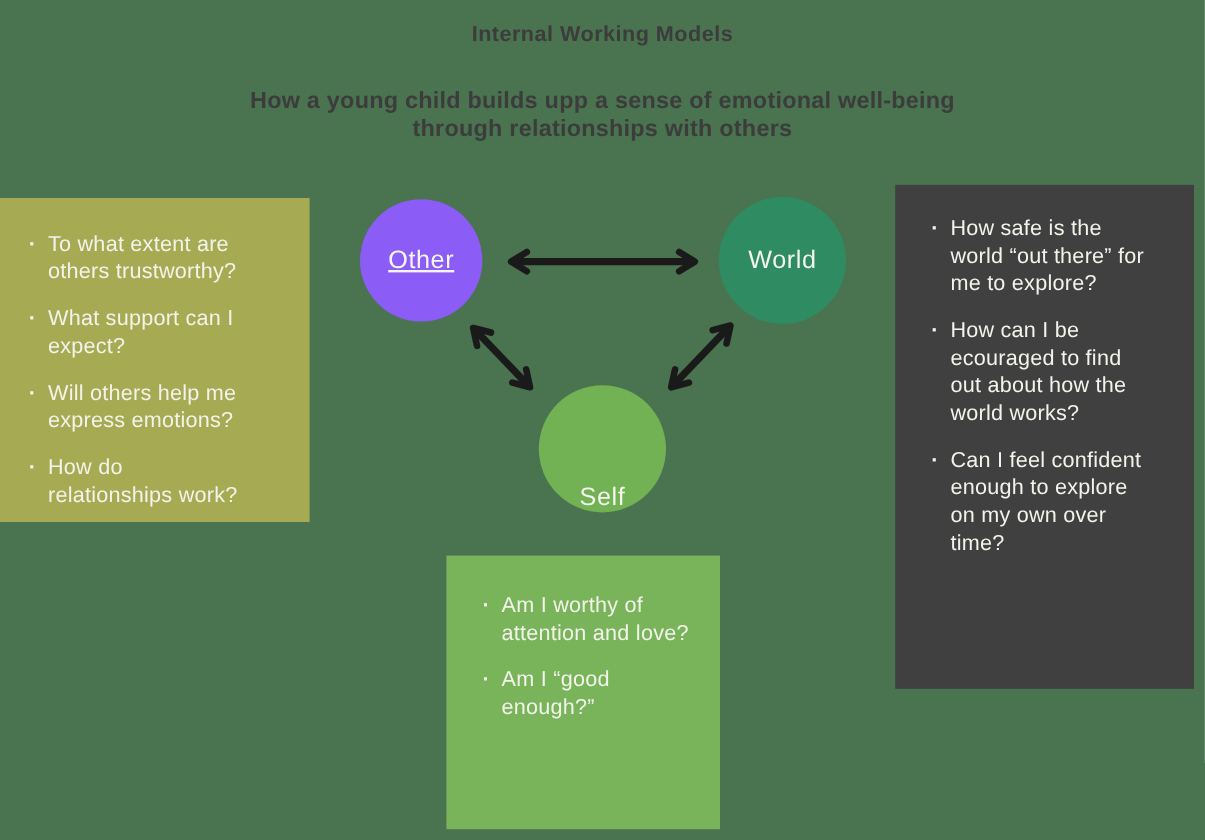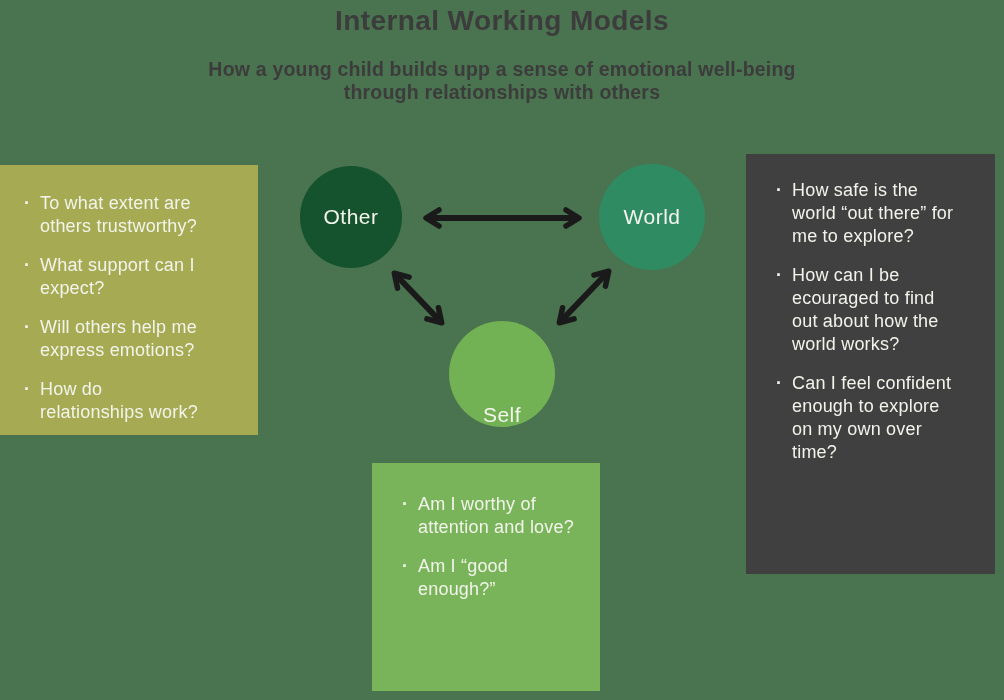--- a/index.html
+++ b/index.html
@@ -15,23 +15,23 @@
 
   
   .header {
     position: absolute;
     top: 0; left: 0;
     width: 100%;
     text-align: center;
     color: #3C3C3C;
   }
   .title {
-    margin: 0;
+    margin: 13px;
     padding-top: 5px;
-    font-size: 28px;
+    font-size: 18px;
     font-weight: bold;
     letter-spacing: 0.4px;
   }
   .subtitle {
     margin: 0;
     padding-top: 21px;
     font-size: 19.5px;
     font-weight: bold;
     line-height: 23px;
     white-space: pre-line;
@@ -42,21 +42,21 @@
   .node {
     position: absolute;
     border-radius: 50%;
     display: flex;
     align-items: center;
     justify-content: center;
     color: #F4F6EE;
     font-size: 21px;
     letter-spacing: 0.5px;
   }
-  .node-other { left: 300px; top: 166px; width: 102px; height: 102px; background: #14532d; }
+  .node-other { left: 300px; top: 166px; width: 102px; height: 102px; background: #8b5cf6; text-decoration: underline; }
   .node-world { left: 599px; top: 164px; width: 106px; height: 106px; background: #2F8B62; }
   .node-self  { left: 449px; top: 321px; width: 106px; height: 106px; background: #72B154; align-items: flex-end; }
 
   
   .arrows {
     position: absolute;
     left: 0; top: 0;
     width: 1004px;
     height: 700px;
     pointer-events: none;

